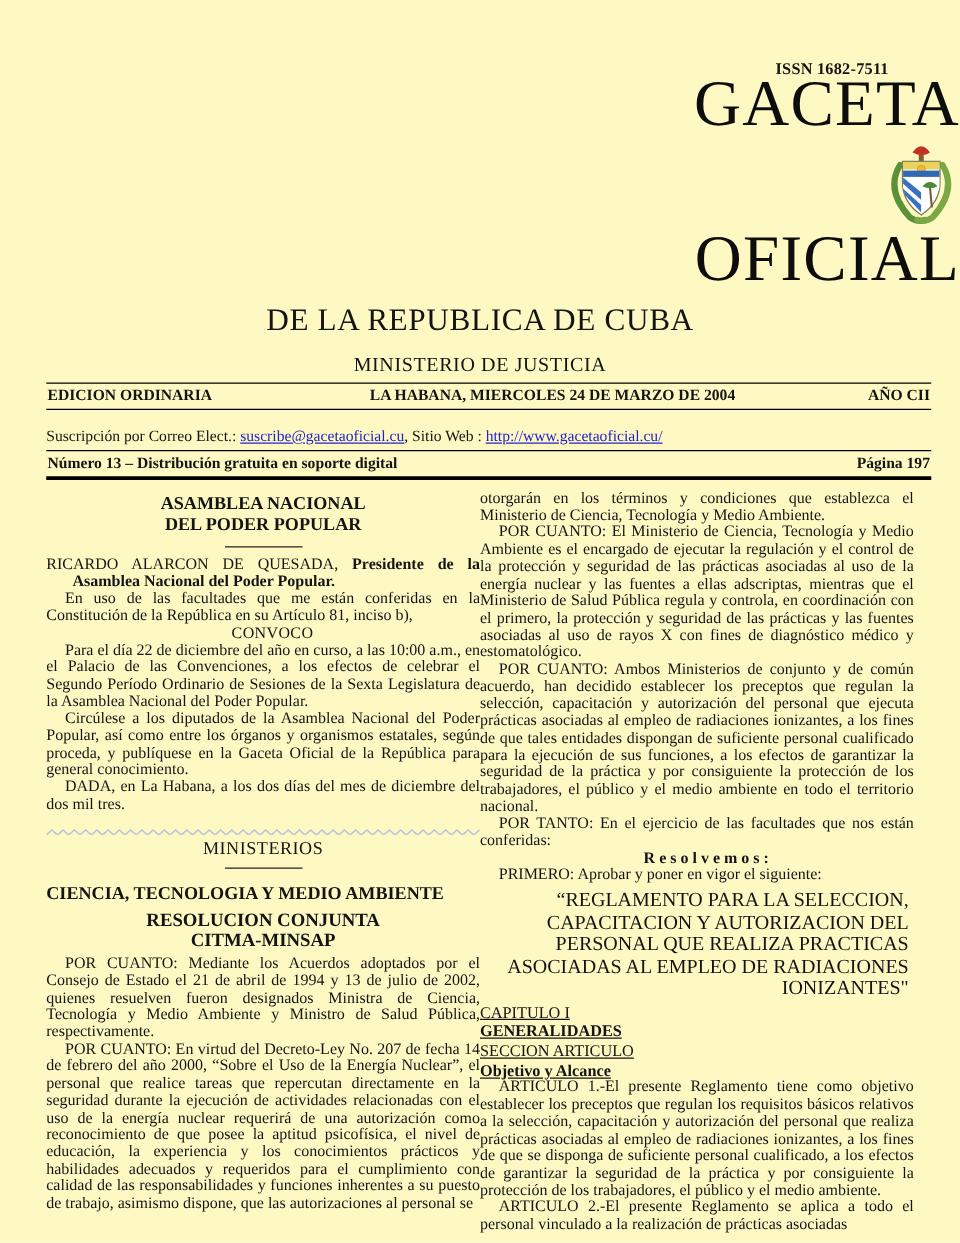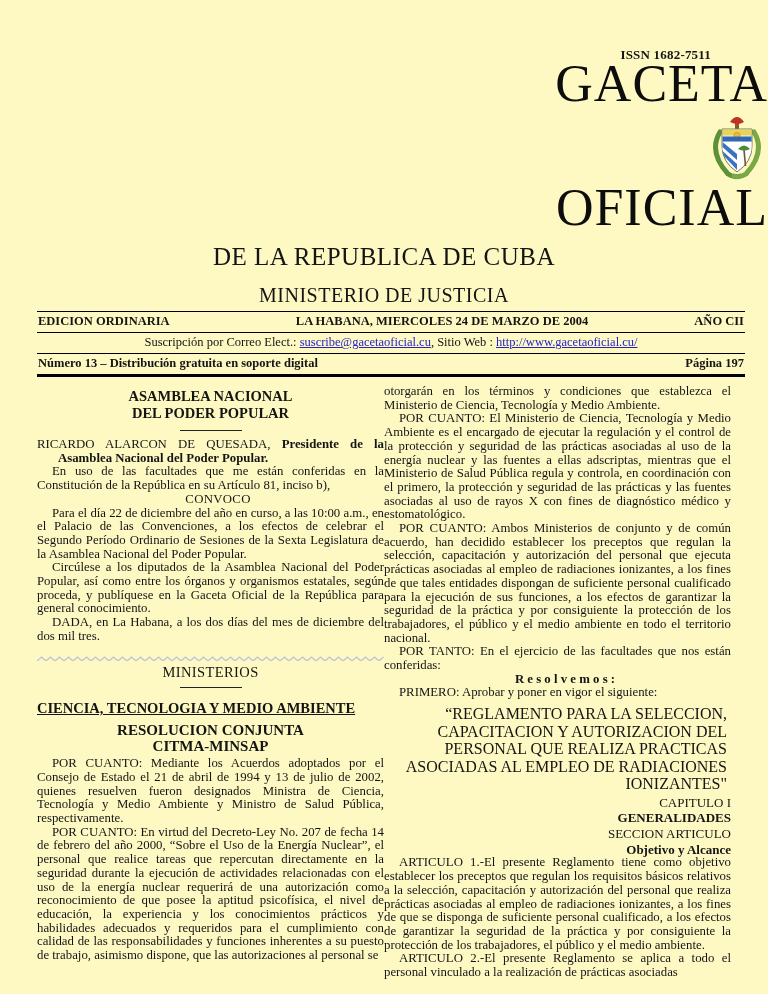--- a/index.html
+++ b/index.html
@@ -13,50 +13,50 @@
   }
   .page { position:relative; width:768px; height:994px; overflow:hidden; background:#fef9c3; }
 
   
   .issn { position:absolute; top:47px; right:57px; font-weight:bold; font-size:13px; letter-spacing:.2px; }
   .masthead { padding-top:58px; text-align:center; }
   .title-row { display:flex; justify-content:center; align-items:flex-end; gap:4px; line-height:1;flex-direction:column; }
   .title-word { font-size:52px; letter-spacing:1px; color:#0d0d0d; }
   .emblem { width:58px; height:66px; margin:0 2px -2px; flex:0 0 auto; }
   .subtitle { font-size:25px; margin-top:9px; letter-spacing:.5px; }
-  .ministry { font-size:20px; margin-top:13px; letter-spacing:.5px; }
+  .ministry { font-size:16px; margin-top:13px; letter-spacing:.5px; }
 
   
   .bars { margin:4px 23px 0 37px; border-top:1.5px solid #000; }
   .info-row { display:flex; align-items:center; font-weight:bold; font-size:12.5px; padding:2px 1px 3px;gap:36px; }
   .info-left  { width:172px; text-align:left; }
   .info-center{ flex:1; text-align:center; }
   .info-right { width:70px; text-align:right; }
-  .sub-row { text-align:center; font-size:12.5px; padding:2px 0 3px; border-top:1.5px solid #000; }
+  .sub-row { text-align:left; font-size:12.5px; padding:14px 0 3px; border-top:1.5px solid #000; }
   .sub-row a { text-decoration:underline; }
   .issue-row { display:flex; justify-content:space-between; font-weight:bold; font-size:12.5px;
                padding:2px 1px 3px; border-top:1.5px solid #000; border-bottom:3.5px solid #000; }
 
   
   .columns { display:flex; margin:8px 24px 0 37px; }
   .col { width:347px; font-size:12.8px; line-height:13.7px; text-align:justify; }
   .col p { margin:0; text-indent:15px; }
   .col p.flush { text-indent:0; }
   .col p.hang { text-indent:-21px; padding-left:21px; }
   .center { text-align:center; text-indent:0; }
   .h-section { font-weight:bold; font-size:14.5px; line-height:17px; text-align:center; margin-top:3px; }
-  .h-left { font-weight:bold; font-size:14.5px; line-height:17px; text-align:left; margin:12px 0 5px;text-decoration:underline; }
+  .h-left { font-weight:bold; font-size:14.5px; line-height:17px; text-align:left; margin:12px 0 5px; }
   .rule-short { width:62px; border-top:1.3px solid #222; margin:8px auto 7px; }
   .convoco { margin:4px 0 4px; letter-spacing:.3px; }
   .wavy { height:8px; margin:9px 0 5px; overflow:hidden; }
   .ministerios { text-align:center; font-size:14.5px; letter-spacing:.4px; margin-top:3px; }
   .resolucion { font-weight:bold; font-size:15px; line-height:16px; text-align:center; margin:5px 0 3px; }
   .resolvemos { font-weight:bold; text-align:center; margin:1px 0; }
   .reglamento { font-weight:normal; font-size:16px; line-height:17.5px; text-align:right; margin:5px 4px 3px; }
-  .cap { text-align:right; font-size:13px; margin-top:2px; }
+  .cap { text-align:left; font-size:13px; margin-top:2px;text-decoration:underline; }
   .cap.b { font-weight:bold; }
   .bold { font-weight:bold; }
 </style>
 </head>
 <body>
 
 <div class="page">
 
   <div class="issn">ISSN 1682-7511</div>
 

